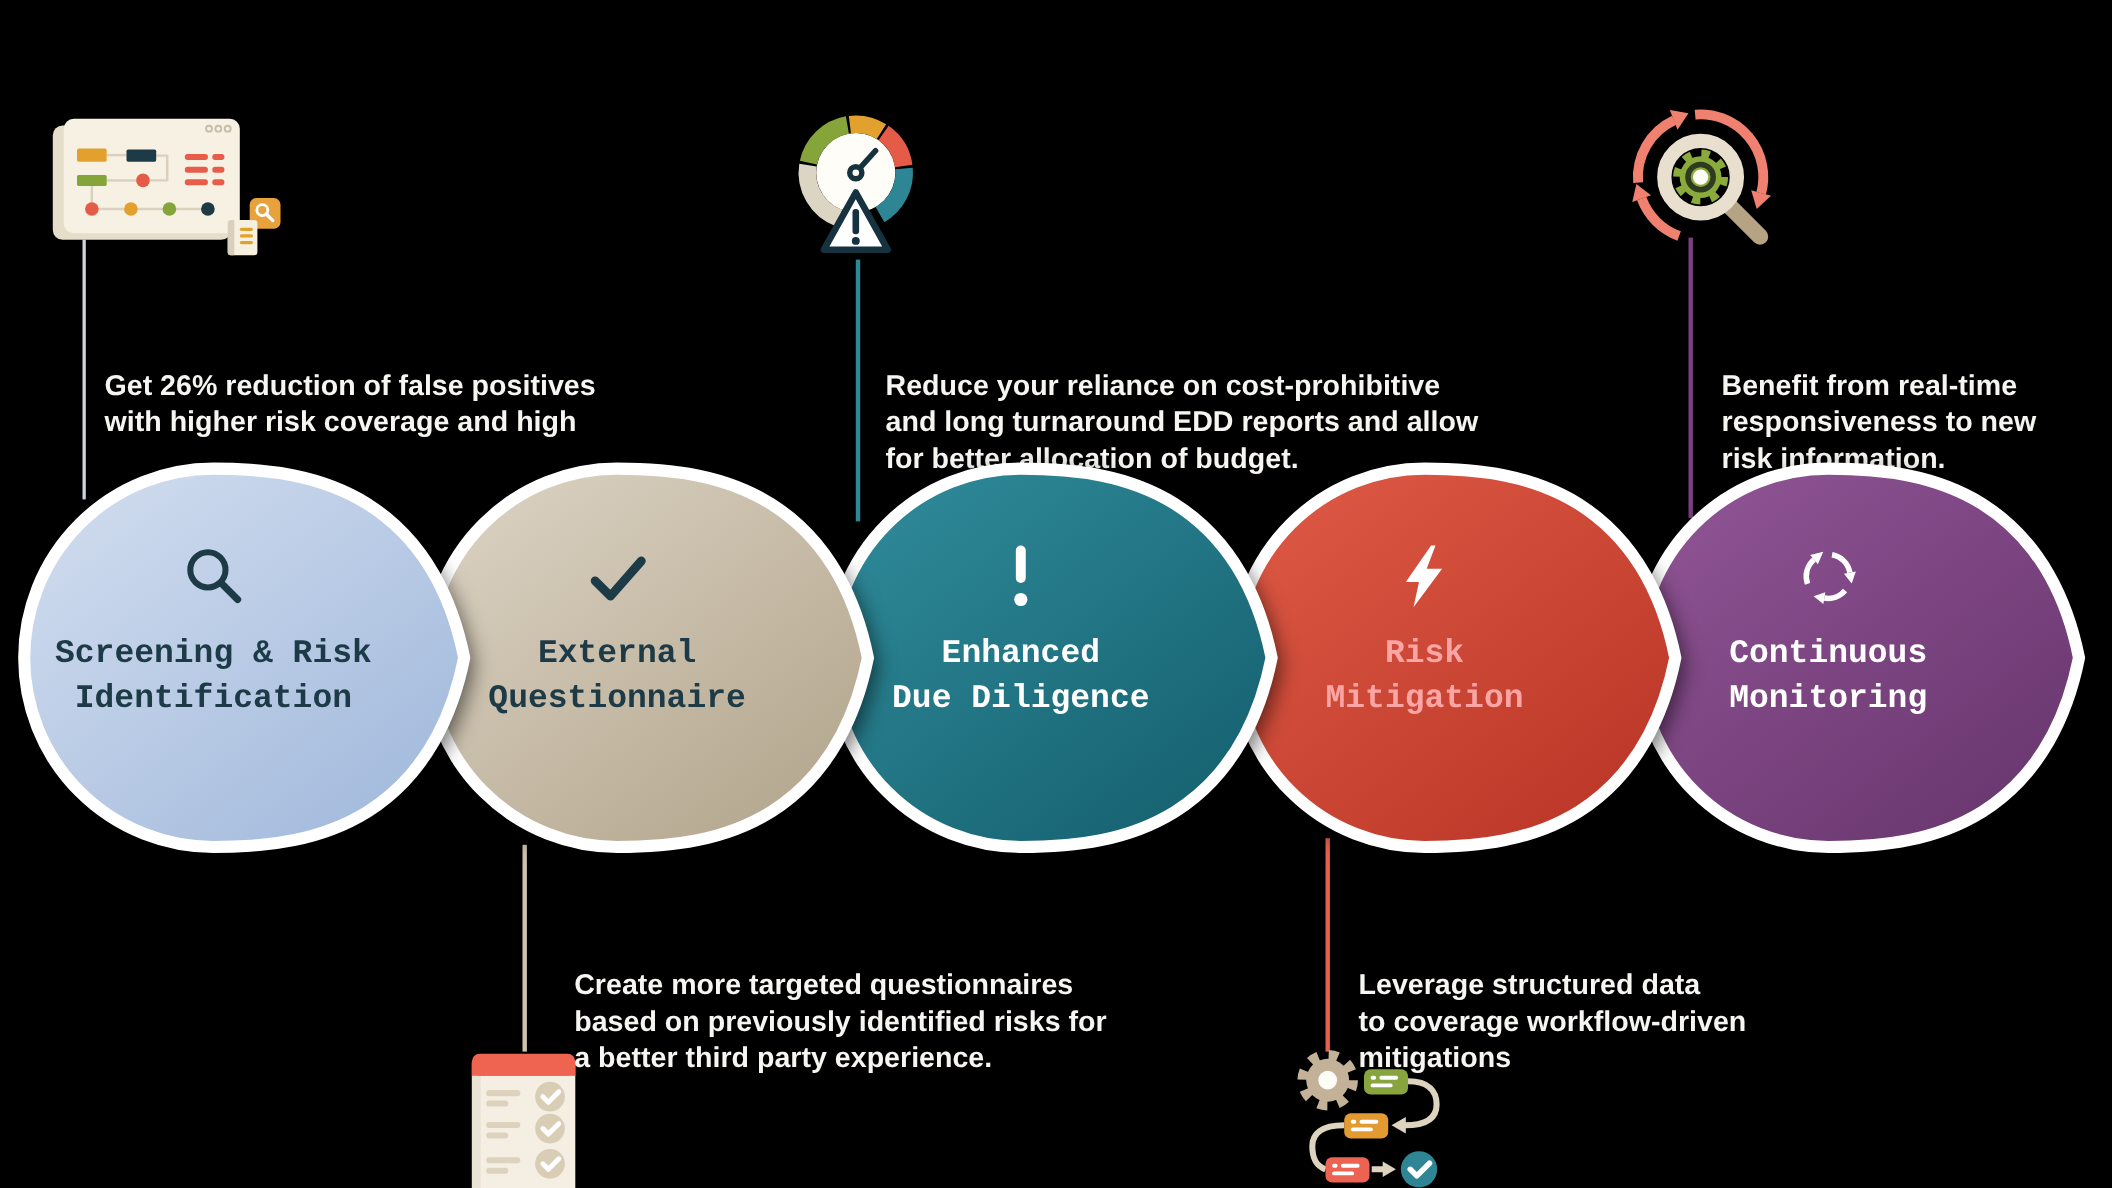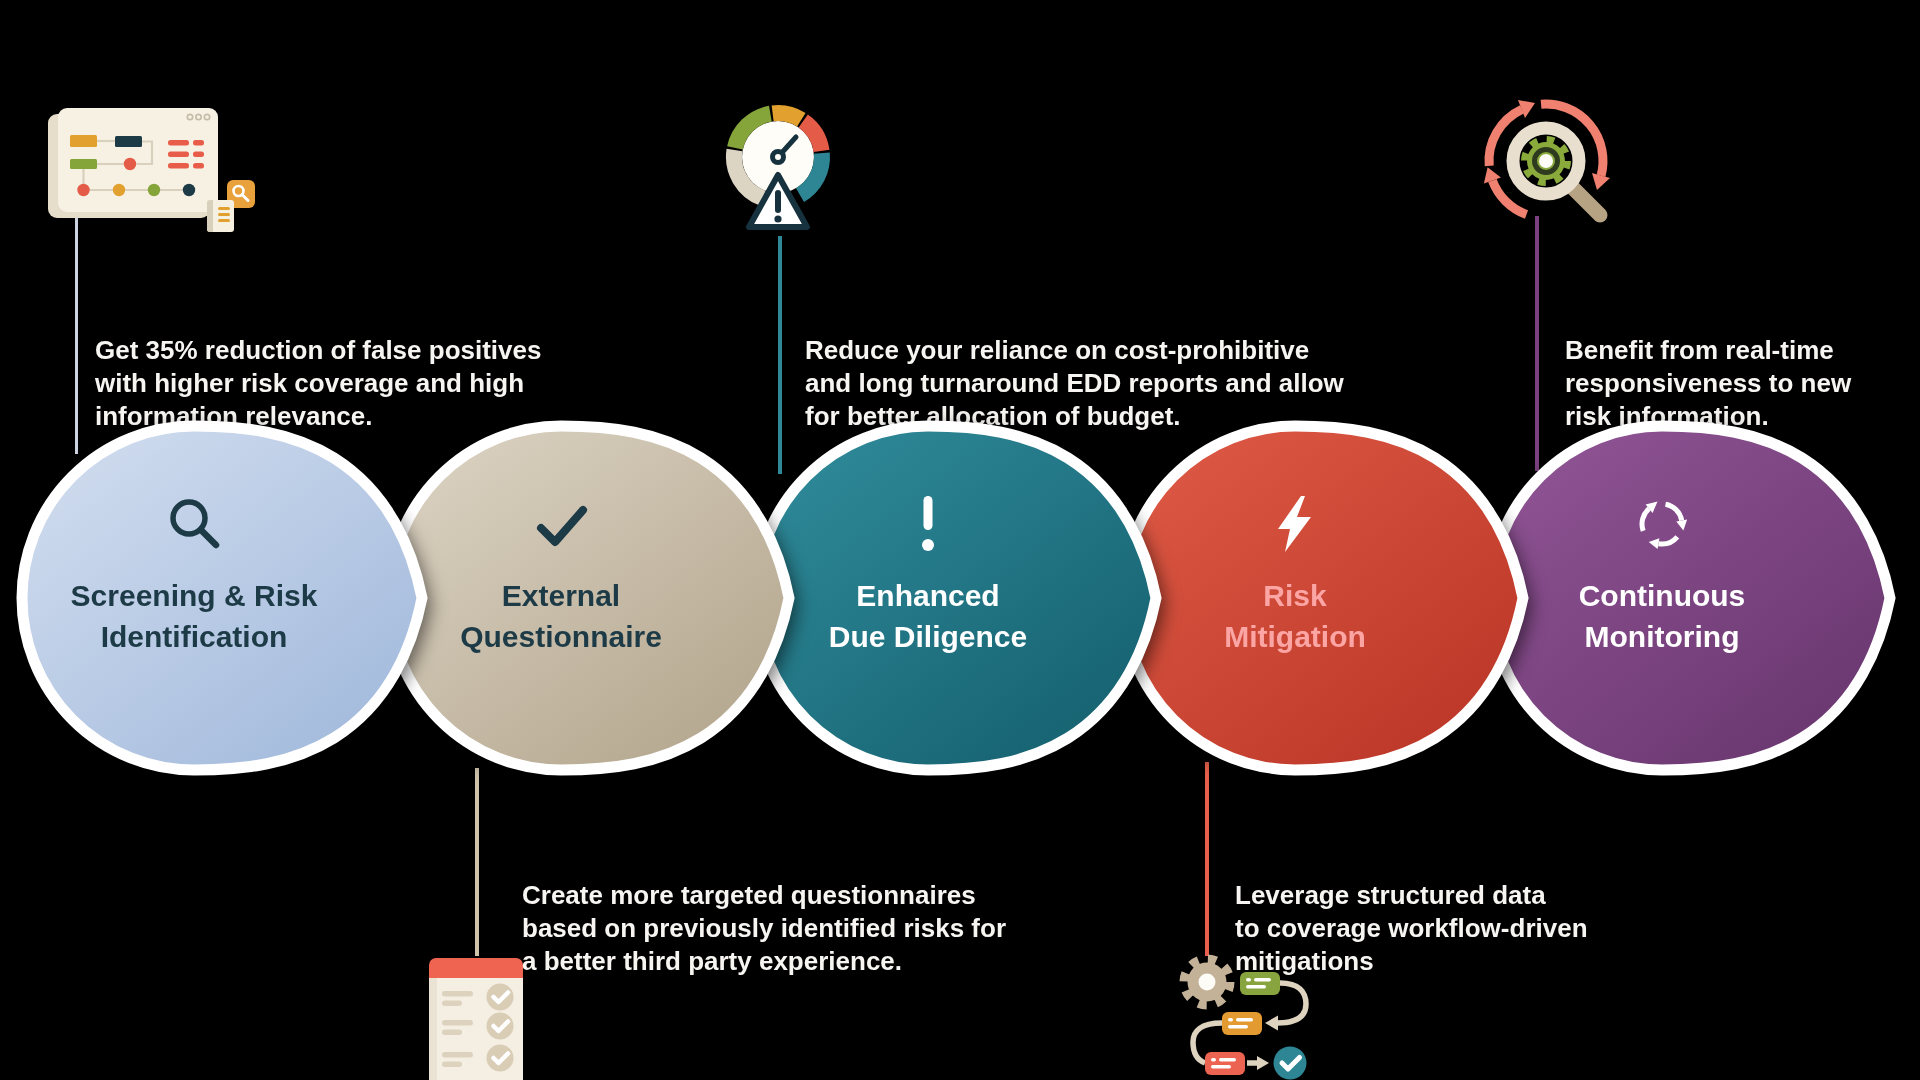--- a/index.html
+++ b/index.html
@@ -1,21 +1,21 @@
 <!DOCTYPE html>
 <html><head>
 <meta charset="utf-8">
 <style>
   html,body{margin:0;padding:0;background:#000;}
   #canvas{position:relative;width:1920px;height:1080px;background:#000;overflow:hidden;
           font-family:"Liberation Sans",sans-serif;}
   .connector{position:absolute;width:4px;}
   .note{position:absolute;color:#f7f5f1;font-size:26px;line-height:33px;font-weight:600;white-space:pre;}
   .note div{white-space:pre;}
-  .step{position:absolute;width:430px;height:380px;}
+  .step{position:absolute;width:430px;height:380px;font-family:Liberation Mono, monospace;}
   .step svg.shape{position:absolute;left:0;top:0;filter:drop-shadow(3px 7px 9px rgba(0,0,0,.55));}
   .step .inner{position:absolute;left:0;top:0;width:380px;height:380px;display:flex;flex-direction:column;
                align-items:center;}
   .step .step-icon{position:absolute;left:158px;top:84px;width:64px;height:64px;}
   .step .step-title{position:absolute;left:0;top:167px;width:380px;text-align:center;
                     font-size:30px;font-weight:700;line-height:41px;}
   .topicon{position:absolute;}
 </style>
 </head>
 <body>
@@ -168,21 +168,21 @@
         <rect x="56" y="110" width="17" height="3.5" rx="1.7" fill="#fff"></rect>
         <rect x="48" y="117" width="20" height="3.5" rx="1.7" fill="#fff"></rect>
       </g>
     <g>
       <circle cx="127" cy="115" r="16.5" fill="#2e8695"></circle>
       <path d="M119 115 l6 6 l11.5 -11.5" fill="none" stroke="#fff" stroke-width="5" stroke-linecap="round" stroke-linejoin="round"></path>
     </g>
   </svg>
 
   <div class="note" style="left:95px;top:268px;">
-    <div>Get 35% reduction of false positives</div><div>with higher risk coverage and high</div><div>information relevance.</div>
+    <div>Get 26% reduction of false positives</div><div>with higher risk coverage and high</div>
   </div>
   <div class="note" style="left:805px;top:268px;">
     <div>Reduce your reliance on cost-prohibitive</div><div>and long turnaround EDD reports and allow</div><div>for better allocation of budget.</div>
   </div>
   <div class="note" style="left:1565px;top:268px;">
     <div>Benefit from real-time</div><div>responsiveness to new</div><div>risk information.</div>
   </div>
   <div class="note" style="left:502px;top:813px;margin-left:20px;">
     <div>Create more targeted questionnaires</div><div>based on previously identified risks for</div><div>a better third party experience.</div>
   </div>

